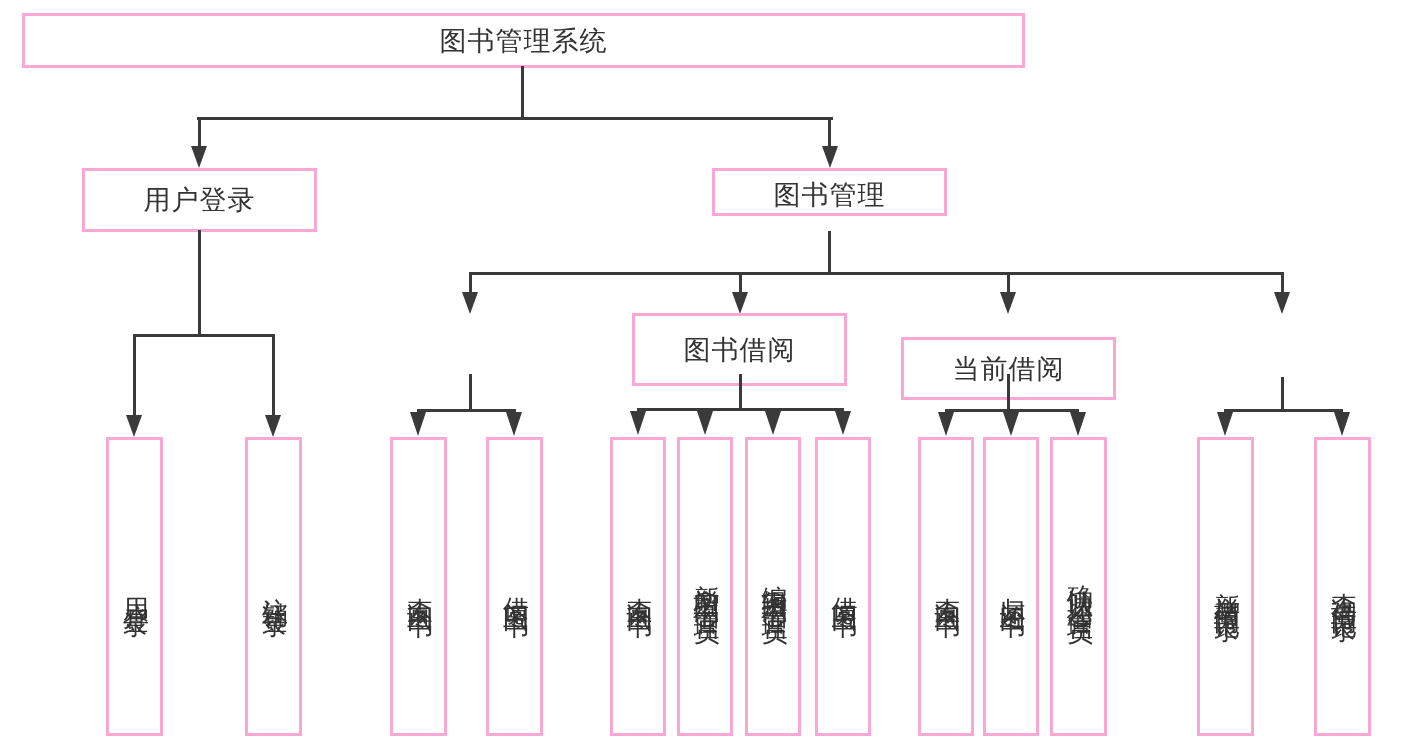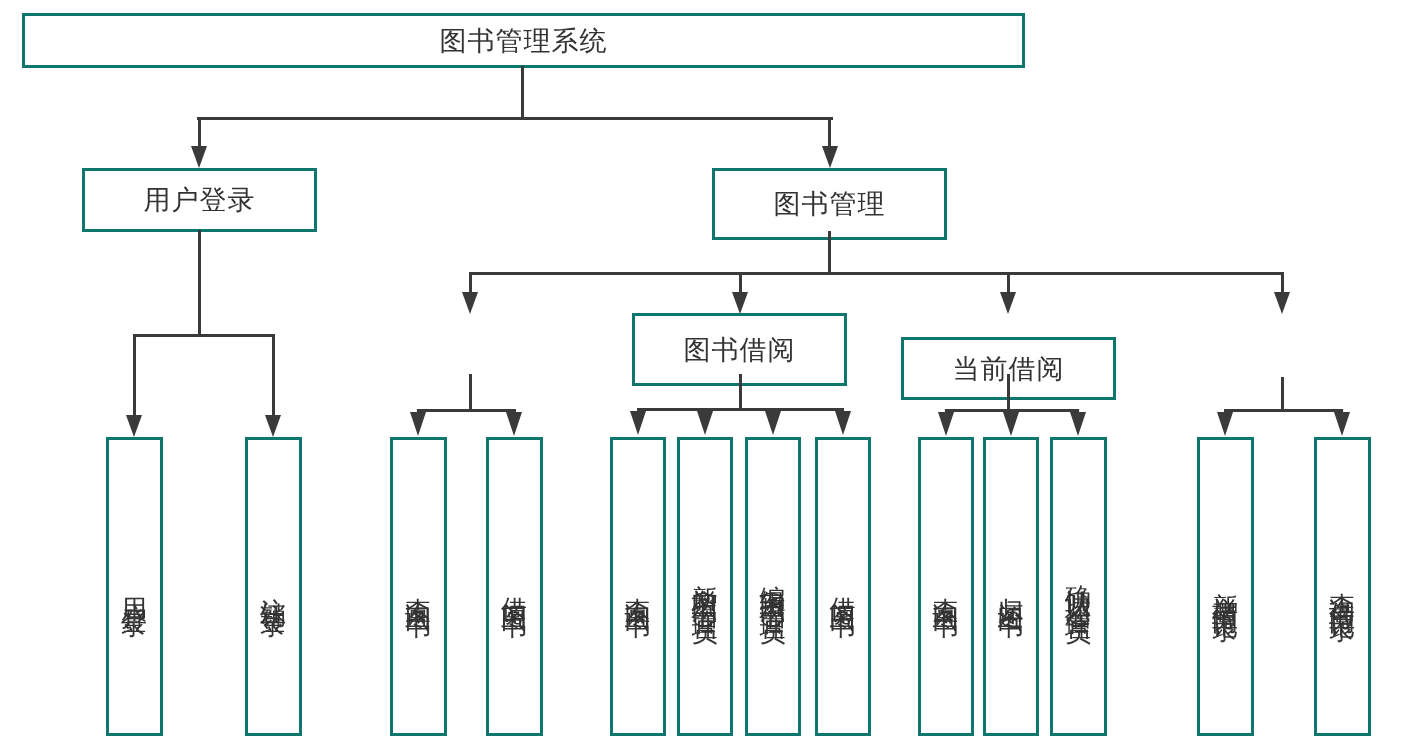--- a/index.html
+++ b/index.html
@@ -3,23 +3,24 @@
 <meta charset="utf-8">
 <style>
   html,body{margin:0;padding:0;}
   body{
     width:1405px;height:747px;background:#ffffff;overflow:hidden;
     font-family:"Liberation Sans",sans-serif;
   }
   #canvas{position:relative;width:1405px;height:747px;background:#ffffff;}
   .box{
     position:absolute;box-sizing:border-box;
-    border:3px solid #0f766e;background:#ffffff;color:#333333;
+    border:3px solid #f9a8d4;background:#ffffff;color:#333333;
     display:flex;align-items:center;justify-content:center;
     text-align:center;
+    font-family:Liberation Mono, monospace;
   }
   .h-label{font-size:27px;letter-spacing:1px;}
   .leaf{
     writing-mode:vertical-rl;text-orientation:mixed;
     font-size:26px;letter-spacing:5px;line-height:1;
   }
   .vline,.hline{position:absolute;background:#3a3a3a;}
   .vline{width:3px;}
   .hline{height:3px;}
   .arrow{
@@ -46,21 +47,21 @@
   <div class="vline" style="left:521px;top:66px;height:52px;"></div>
   <div class="hline" style="left:197px;top:117px;width:636px;"></div>
   <div class="vline" style="left:198px;top:117px;height:32px;"></div>
   <div class="arrow" style="left:191px;top:146px;"></div>
   <div class="vline" style="left:828px;top:117px;height:32px;"></div>
   <div class="arrow" style="left:822px;top:146px;"></div>
 
   <div class="box h-label" style="left:82px;top:168px;width:235px;height:64px;">
     <span>用户登录</span>
   </div>
-  <div class="box h-label" style="left:712px;top:168px;width:235px;height:72px;">
+  <div class="box h-label" style="left:712px;top:168px;width:235px;height:48px;align-items:flex-end;">
     <span>图书管理</span>
   </div>
 
   <div class="vline" style="left:198px;top:230px;height:107px;"></div>
   <div class="hline" style="left:133px;top:334px;width:141px;"></div>
   <div class="vline" style="left:133px;top:334px;height:83px;"></div>
   <div class="arrow" style="left:126px;top:415px;"></div>
   <div class="vline" style="left:272px;top:334px;height:83px;"></div>
   <div class="arrow" style="left:265px;top:415px;"></div>
 

